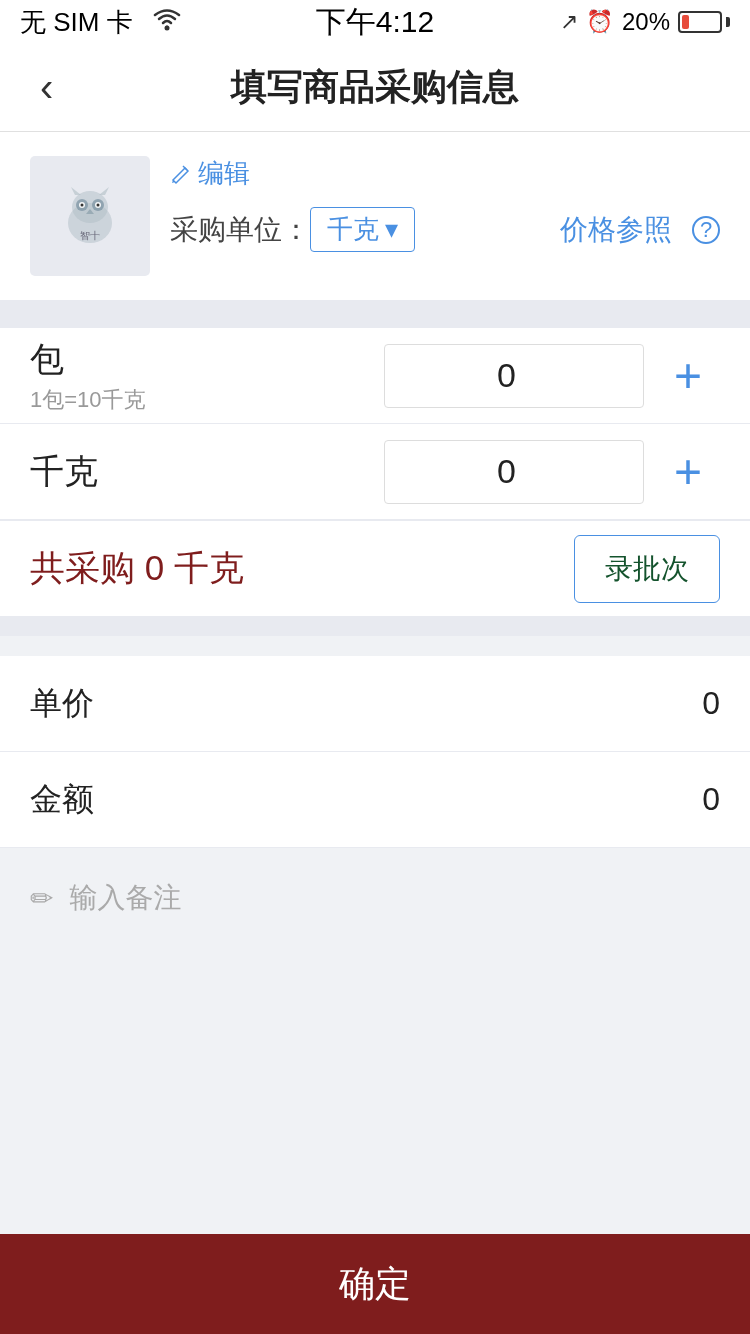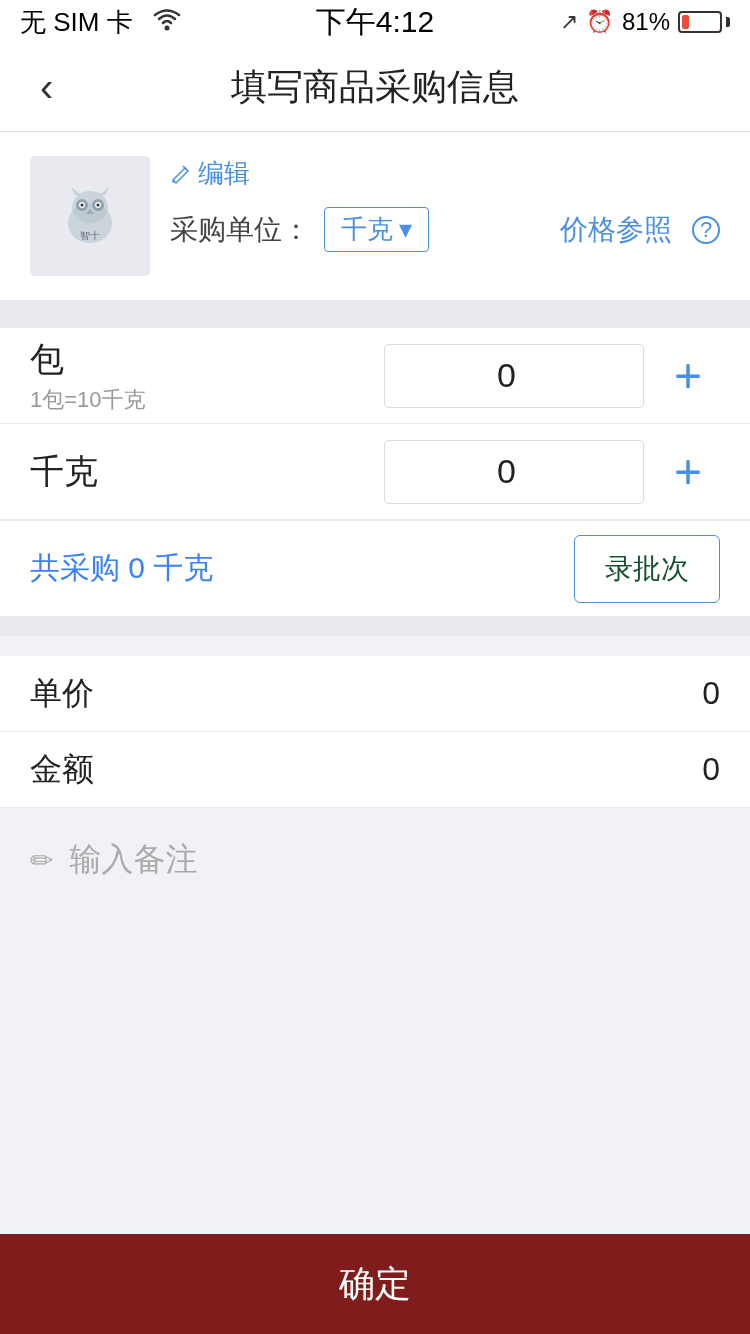--- a/index.html
+++ b/index.html
@@ -87,21 +87,21 @@
       font-size: 40px;
       color: #333;
       cursor: pointer;
       padding: 10px;
     }
     .nav-title {
       position: absolute;
       left: 50%;
       transform: translateX(-50%);
       font-size: 36px;
-      font-weight: 400;
+      font-weight: 700;
       color: #222;
     }
 
     
     .product-card {
       background: #fff;
       padding: 24px 30px;
       display: flex;
       align-items: flex-start;
       gap: 20px;
@@ -145,21 +145,21 @@
       gap: 6px;
     }
     .product-unit-row {
       display: flex;
       align-items: center;
       justify-content: space-between;
     }
     .unit-left {
       display: flex;
       align-items: center;
-      gap: 14px;
+      gap: 0;
       font-size: 28px;
       color: #444;
     }
     .unit-badge {
       border: 1px solid #4a90e2;
       color: #4a90e2;
       padding: 4px 16px;
       border-radius: 4px;
       font-size: 26px;
       display: flex;
@@ -239,22 +239,22 @@
     .summary-row {
       display: flex;
       align-items: center;
       justify-content: space-between;
       padding: 0 30px;
       height: 96px;
       background: #fff;
       border-top: 1px solid #e8eaf0;
     }
     .summary-text {
-      font-size: 30px;
-      color: #3b82f6;
+      font-size: 35px;
+      color: #7f1d1d;
     }
     .batch-btn {
       border: 1px solid #4a90e2;
       color: #14532d;
       background: #fff;
       padding: 14px 30px;
       font-size: 28px;
       border-radius: 6px;
       cursor: pointer;
     }
@@ -262,21 +262,21 @@
     
     .price-section {
       background: #fff;
       margin-top: 20px;
     }
     .price-row {
       display: flex;
       align-items: center;
       justify-content: space-between;
       padding: 0 30px;
-      height: 76px;
+      height: 96px;
       border-bottom: 1px solid #e8eaf0;
     }
     .price-label {
       font-size: 32px;
       color: #222;
     }
     .price-value {
       font-size: 32px;
       color: #222;
     }
@@ -284,21 +284,21 @@
     
     .remark-section {
       background: #f0f2f5;
       padding: 30px;
       display: flex;
       align-items: center;
       gap: 16px;
       min-height: 100px;
     }
     .remark-placeholder {
-      font-size: 32px;
+      font-size: 28px;
       color: #aaa;
     }
     .pencil-icon {
       font-size: 28px;
       color: #aaa;
     }
 
     
     .confirm-btn {
       position: fixed;
@@ -335,21 +335,21 @@
         <path d="M6 10 Q14 3 22 10" stroke="#333" stroke-width="2.5" fill="none" stroke-linecap="round"></path>
         <path d="M2 6 Q14 -3 26 6" stroke="#333" stroke-width="2.5" fill="none" stroke-linecap="round"></path>
         <circle cx="14" cy="19" r="2.5" fill="#333"></circle>
       </svg>
     </span>
   </div>
   <div class="status-center">下午4:12</div>
   <div class="status-right">
     <span style="font-size:22px;color:#333;">↗</span>
     <span style="font-size:22px;">⏰</span>
-    <span style="font-size:24px;">81%</span>
+    <span style="font-size:24px;">20%</span>
     <div class="battery-icon">
       <div class="battery-body">
         <div class="battery-fill" style="background:#e74c3c;width:20%;"></div>
       </div>
       <div class="battery-tip"></div>
     </div>
   </div>
 </div>
 
 <div class="nav-bar">

